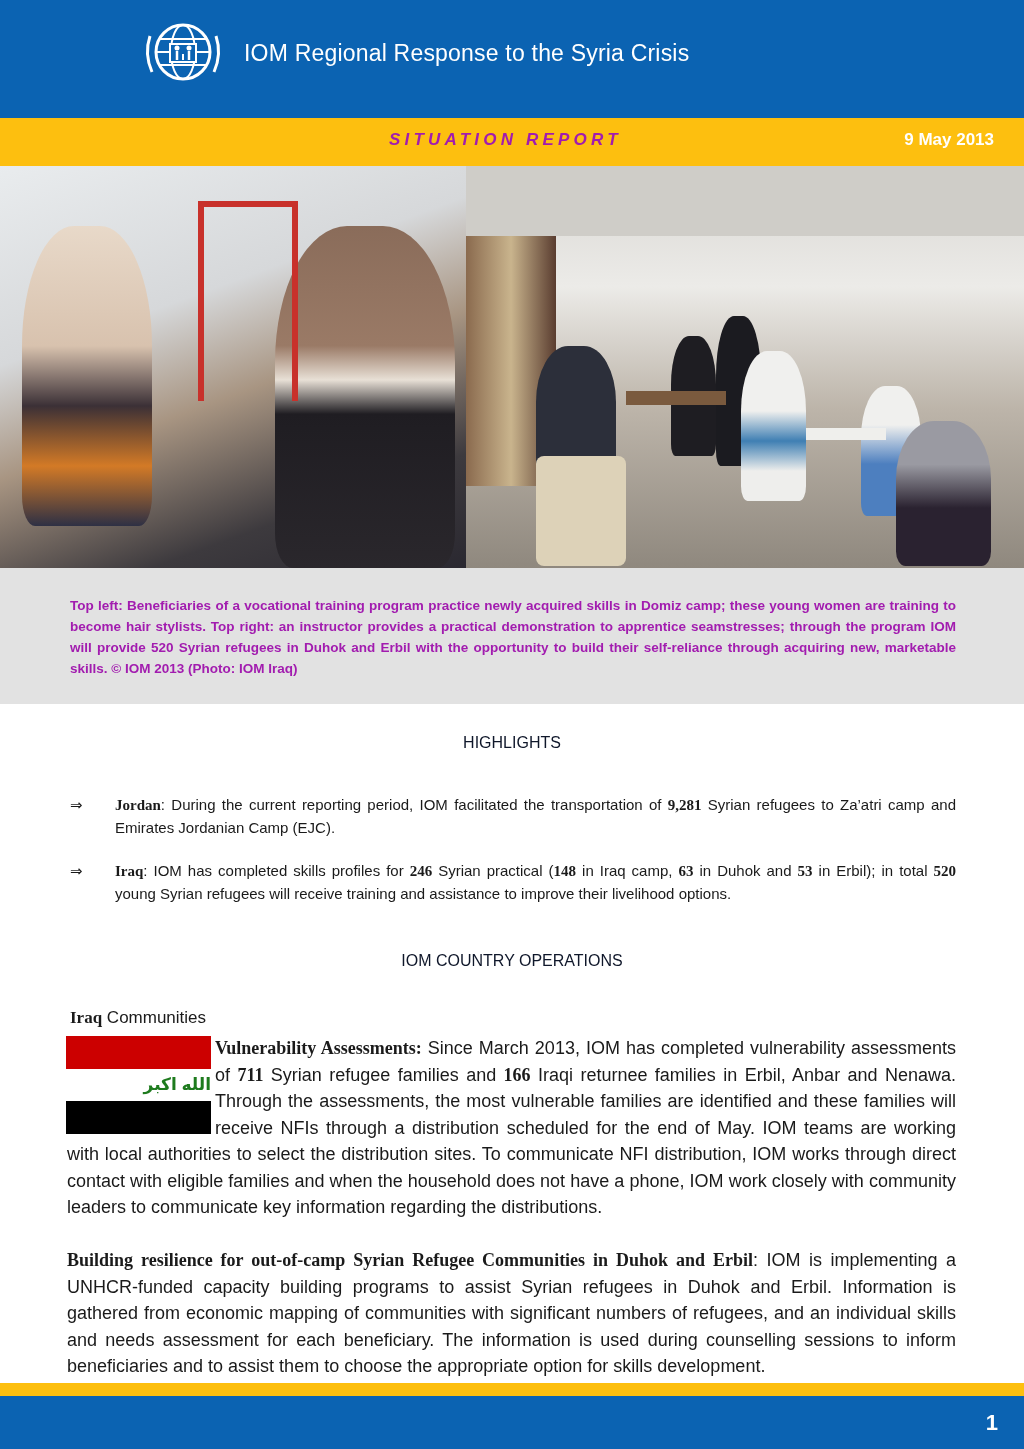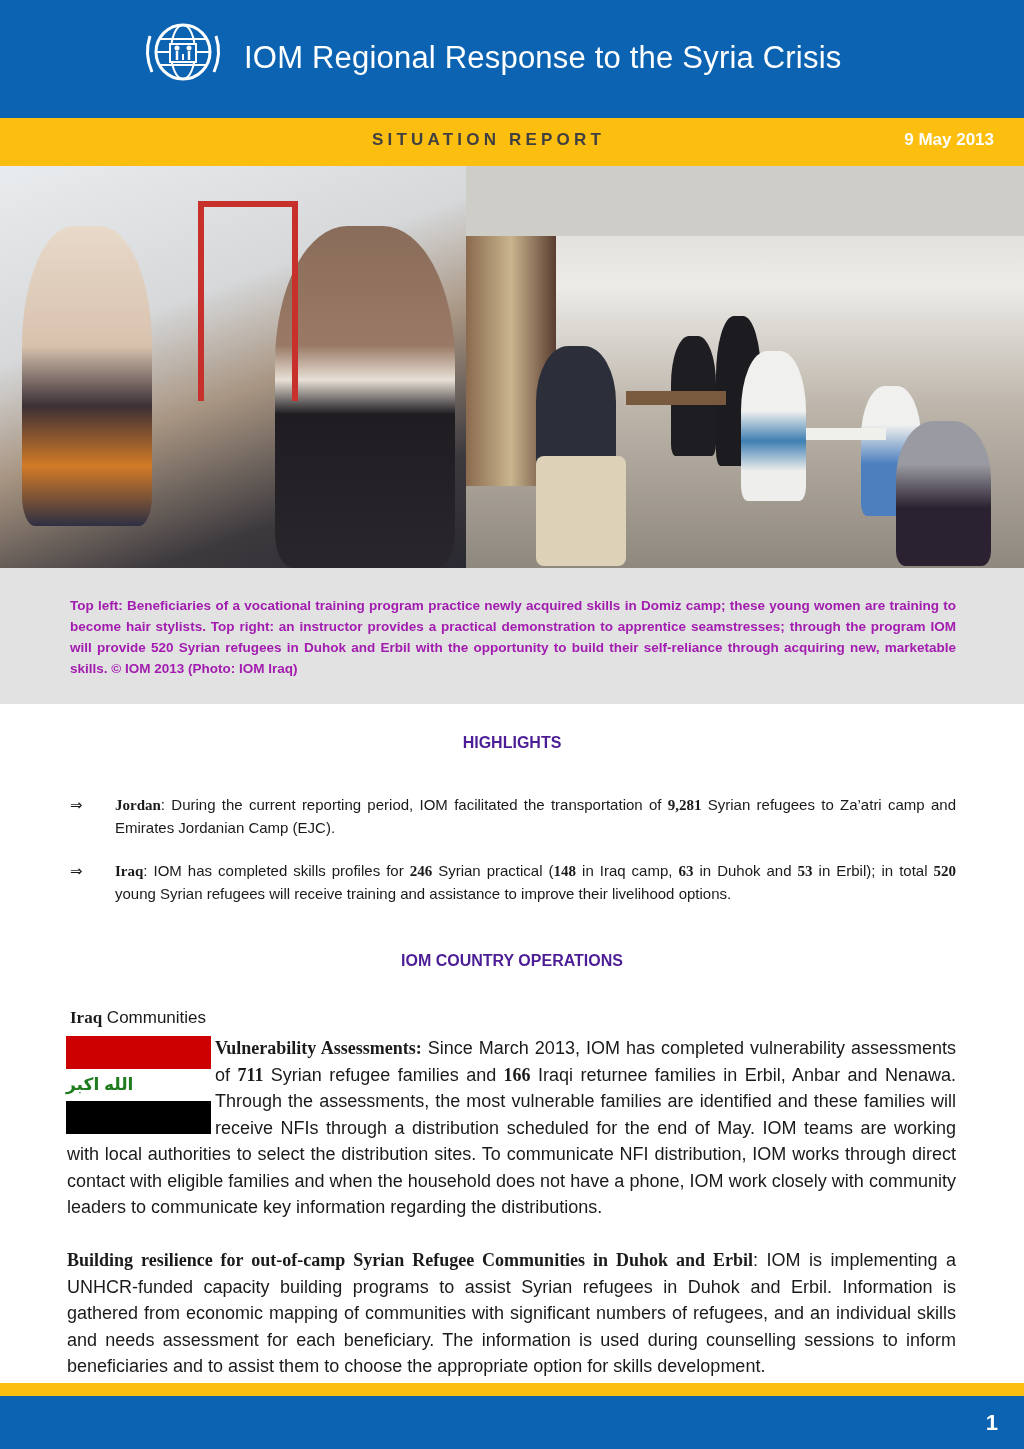--- a/index.html
+++ b/index.html
@@ -1,45 +1,45 @@
 <!DOCTYPE html>
 <html><head>
 <meta charset="utf-8">
 <style>
   * { box-sizing: border-box; margin: 0; padding: 0; }
   html, body { width: 1024px; height: 1449px; background: #ffffff; overflow: hidden; }
   body { font-family: "Liberation Sans", "DejaVu Sans", sans-serif; color: #1a1a1a; position: relative; }
 
   .header { position: absolute; left: 0; top: 0; width: 1024px; height: 118px; background: #0b63b2; }
   .logo { position: absolute; left: 140px; top: 14px; width: 86px; height: 92px; }
-  .header-title { position: absolute; left: 244px; top: 40px; color: #ffffff; font-size: 31px; letter-spacing: 0.2px; }
+  .header-title { position: absolute; left: 244px; top: 40px; color: #ffffff; font-size: 23px; letter-spacing: 0.2px; }
 
   .subbar { position: absolute; left: 0; top: 118px; width: 1024px; height: 48px; background: #fdbf0f; }
-  .subbar-label { position: absolute; left: 372px; top: 130px; color: #404040; font-weight: bold; font-size: 17px; letter-spacing: 4.2px; }
+  .subbar-label { position: absolute; left: 389px; top: 130px; color: #a21caf; font-weight: bold; font-size: 17px; letter-spacing: 4.2px; font-style: italic; }
   .subbar-date { position: absolute; right: 30px; top: 130px; color: #ffffff; font-weight: bold; font-size: 17px; }
 
   .photos { position: absolute; left: 0; top: 166px; width: 1024px; height: 402px; display: flex; }
   .photo { height: 402px; position: relative; overflow: hidden; }
   .photo-left { width: 466px; background: linear-gradient(160deg, #e9ecee 0%, #d6d8da 35%, #a89582 55%, #3d3a3e 80%, #2a2830 100%); }
   .photo-right { width: 558px; background: linear-gradient(180deg, #d8d6d2 0%, #ecebe8 30%, #bdb5aa 60%, #8f887e 100%); }
   .p-shape { position: absolute; border-radius: 40% 40% 10% 10%; }
 
   .caption-band { position: absolute; left: 0; top: 568px; width: 1024px; height: 136px; background: #e2e2e2; }
   .caption { position: absolute; left: 70px; top: 595px; width: 886px; font-size: 13.5px; line-height: 21px; text-align: justify; font-weight: bold; color: #a21caf; }
 
-  .section-title { position: absolute; left: 0; width: 1024px; text-align: center; font-weight: bold; font-size: 16px; color: #4c1d95; }
+  .section-title { position: absolute; left: 0; width: 1024px; text-align: center; font-weight: normal; font-size: 16px; color: #0f172a; }
 
   .hl { position: absolute; left: 70px; width: 886px; font-size: 15px; line-height: 22.5px; }
   .hl-arrow { position: absolute; left: 0; top: 0; font-size: 15px; }
   .hl-text { margin-left: 45px; text-align: justify; }
 
   .sub-heading { position: absolute; left: 70px; top: 1008px; font-size: 17px; }
   .flag { position: absolute; left: 66px; top: 1036px; width: 145px; height: 98px; }
   .flag .red { height: 33px; background: #cc0000; }
-  .flag .white { height: 32px; background: #ffffff; color: #1e7b1e; font-size: 17px; text-align: left; line-height: 32px; font-weight: bold; }
+  .flag .white { height: 32px; background: #ffffff; color: #1e7b1e; font-size: 17px; text-align: right; line-height: 32px; font-weight: bold; }
   .flag .black { height: 33px; background: #000000; }
 
   .para { position: absolute; left: 67px; width: 889px; font-size: 18px; line-height: 26.5px; text-align: justify; }
 
   .footer-yellow { position: absolute; left: 0; top: 1383px; width: 1024px; height: 13px; background: #fdbf0f; }
   .footer { position: absolute; left: 0; top: 1396px; width: 1024px; height: 53px; background: #0b63b2; }
   .footer-text { position: absolute; left: 30px; top: 1415px; color: #ffffff; font-size: 12px; font-weight: bold; margin-top: 32px; }
   .footer-page { position: absolute; right: 26px; top: 1410px; color: #ffffff; font-size: 22px; font-weight: bold; }
   b { font-weight: bold; font-family: Liberation Serif, serif; }
 </style>

